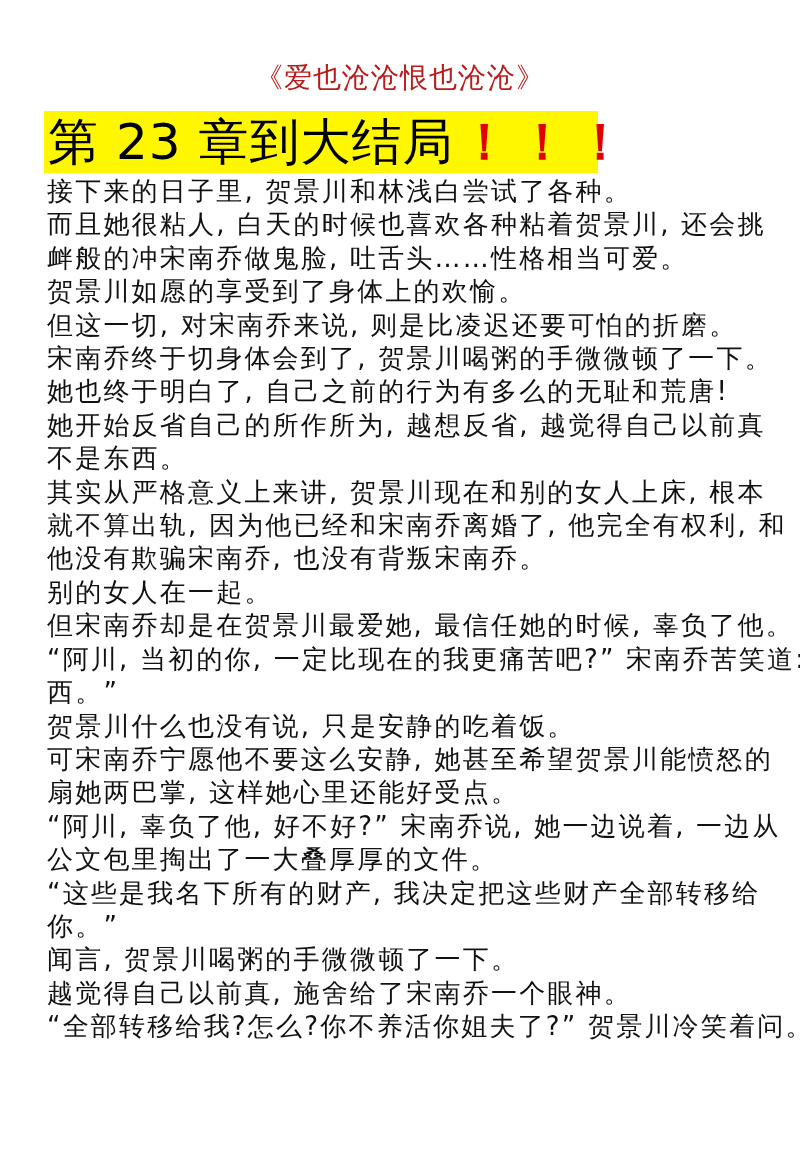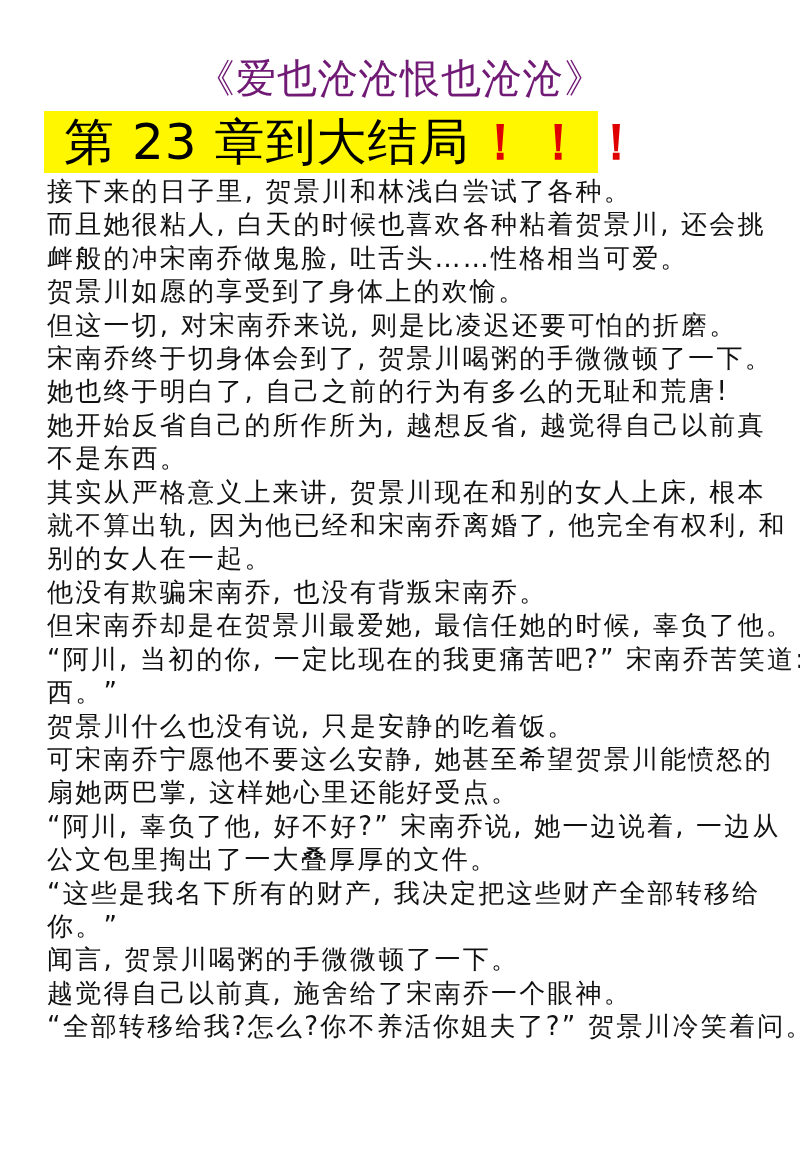--- a/index.html
+++ b/index.html
@@ -14,37 +14,37 @@
       overflow: hidden;
       font-family: "DejaVu Sans", "Liberation Sans", sans-serif;
       color: #111111;
     }
     .book-title {
       position: absolute;
       left: 0;
       top: 52px;
       width: 800px;
       text-align: center;
-      font-size: 40px;
+      font-size: 28px;
       line-height: 52px;
-      color: #701a75;
+      color: #b91c1c;
       letter-spacing: 1px;
       font-weight: normal;
     }
     .banner {
       position: absolute;
       left: 44px;
       top: 111px;
       width: 554px;
       height: 62px;
       background: #fff700;
       display: flex;
       align-items: center;
       box-sizing: border-box;
-      padding-left: 20px;
+      padding-left: 4px;
       white-space: nowrap;
     }
     .banner-text {
       font-size: 50px;
       line-height: 62px;
       color: #000000;
       font-weight: normal;
       letter-spacing: 1px;
     }
     .banner-excl {
@@ -84,22 +84,22 @@
   <div class="line">而且她很粘人, 白天的时候也喜欢各种粘着贺景川, 还会挑</div>
   <div class="line">衅般的冲宋南乔做鬼脸, 吐舌头……性格相当可爱。</div>
   <div class="line">贺景川如愿的享受到了身体上的欢愉。</div>
   <div class="line">但这一切, 对宋南乔来说, 则是比凌迟还要可怕的折磨。</div>
   <div class="line">宋南乔终于切身体会到了, 贺景川喝粥的手微微顿了一下。</div>
   <div class="line">她也终于明白了, 自己之前的行为有多么的无耻和荒唐!</div>
   <div class="line">她开始反省自己的所作所为, 越想反省, 越觉得自己以前真</div>
   <div class="line">不是东西。</div>
   <div class="line">其实从严格意义上来讲, 贺景川现在和别的女人上床, 根本</div>
   <div class="line">就不算出轨, 因为他已经和宋南乔离婚了, 他完全有权利, 和</div>
+  <div class="line">他没有欺骗宋南乔, 也没有背叛宋南乔。</div>
   <div class="line">别的女人在一起。</div>
-  <div class="line">他没有欺骗宋南乔, 也没有背叛宋南乔。</div>
   <div class="line">但宋南乔却是在贺景川最爱她, 最信任她的时候, 辜负了他。</div>
   <div class="line">“阿川, 当初的你, 一定比现在的我更痛苦吧?” 宋南乔苦笑道:</div>
   <div class="line">西。”</div>
   <div class="line">贺景川什么也没有说, 只是安静的吃着饭。</div>
   <div class="line">可宋南乔宁愿他不要这么安静, 她甚至希望贺景川能愤怒的</div>
   <div class="line">扇她两巴掌, 这样她心里还能好受点。</div>
   <div class="line">“阿川, 辜负了他, 好不好?” 宋南乔说, 她一边说着, 一边从</div>
   <div class="line">公文包里掏出了一大叠厚厚的文件。</div>
   <div class="line">“这些是我名下所有的财产, 我决定把这些财产全部转移给</div>
   <div class="line">你。”</div>

